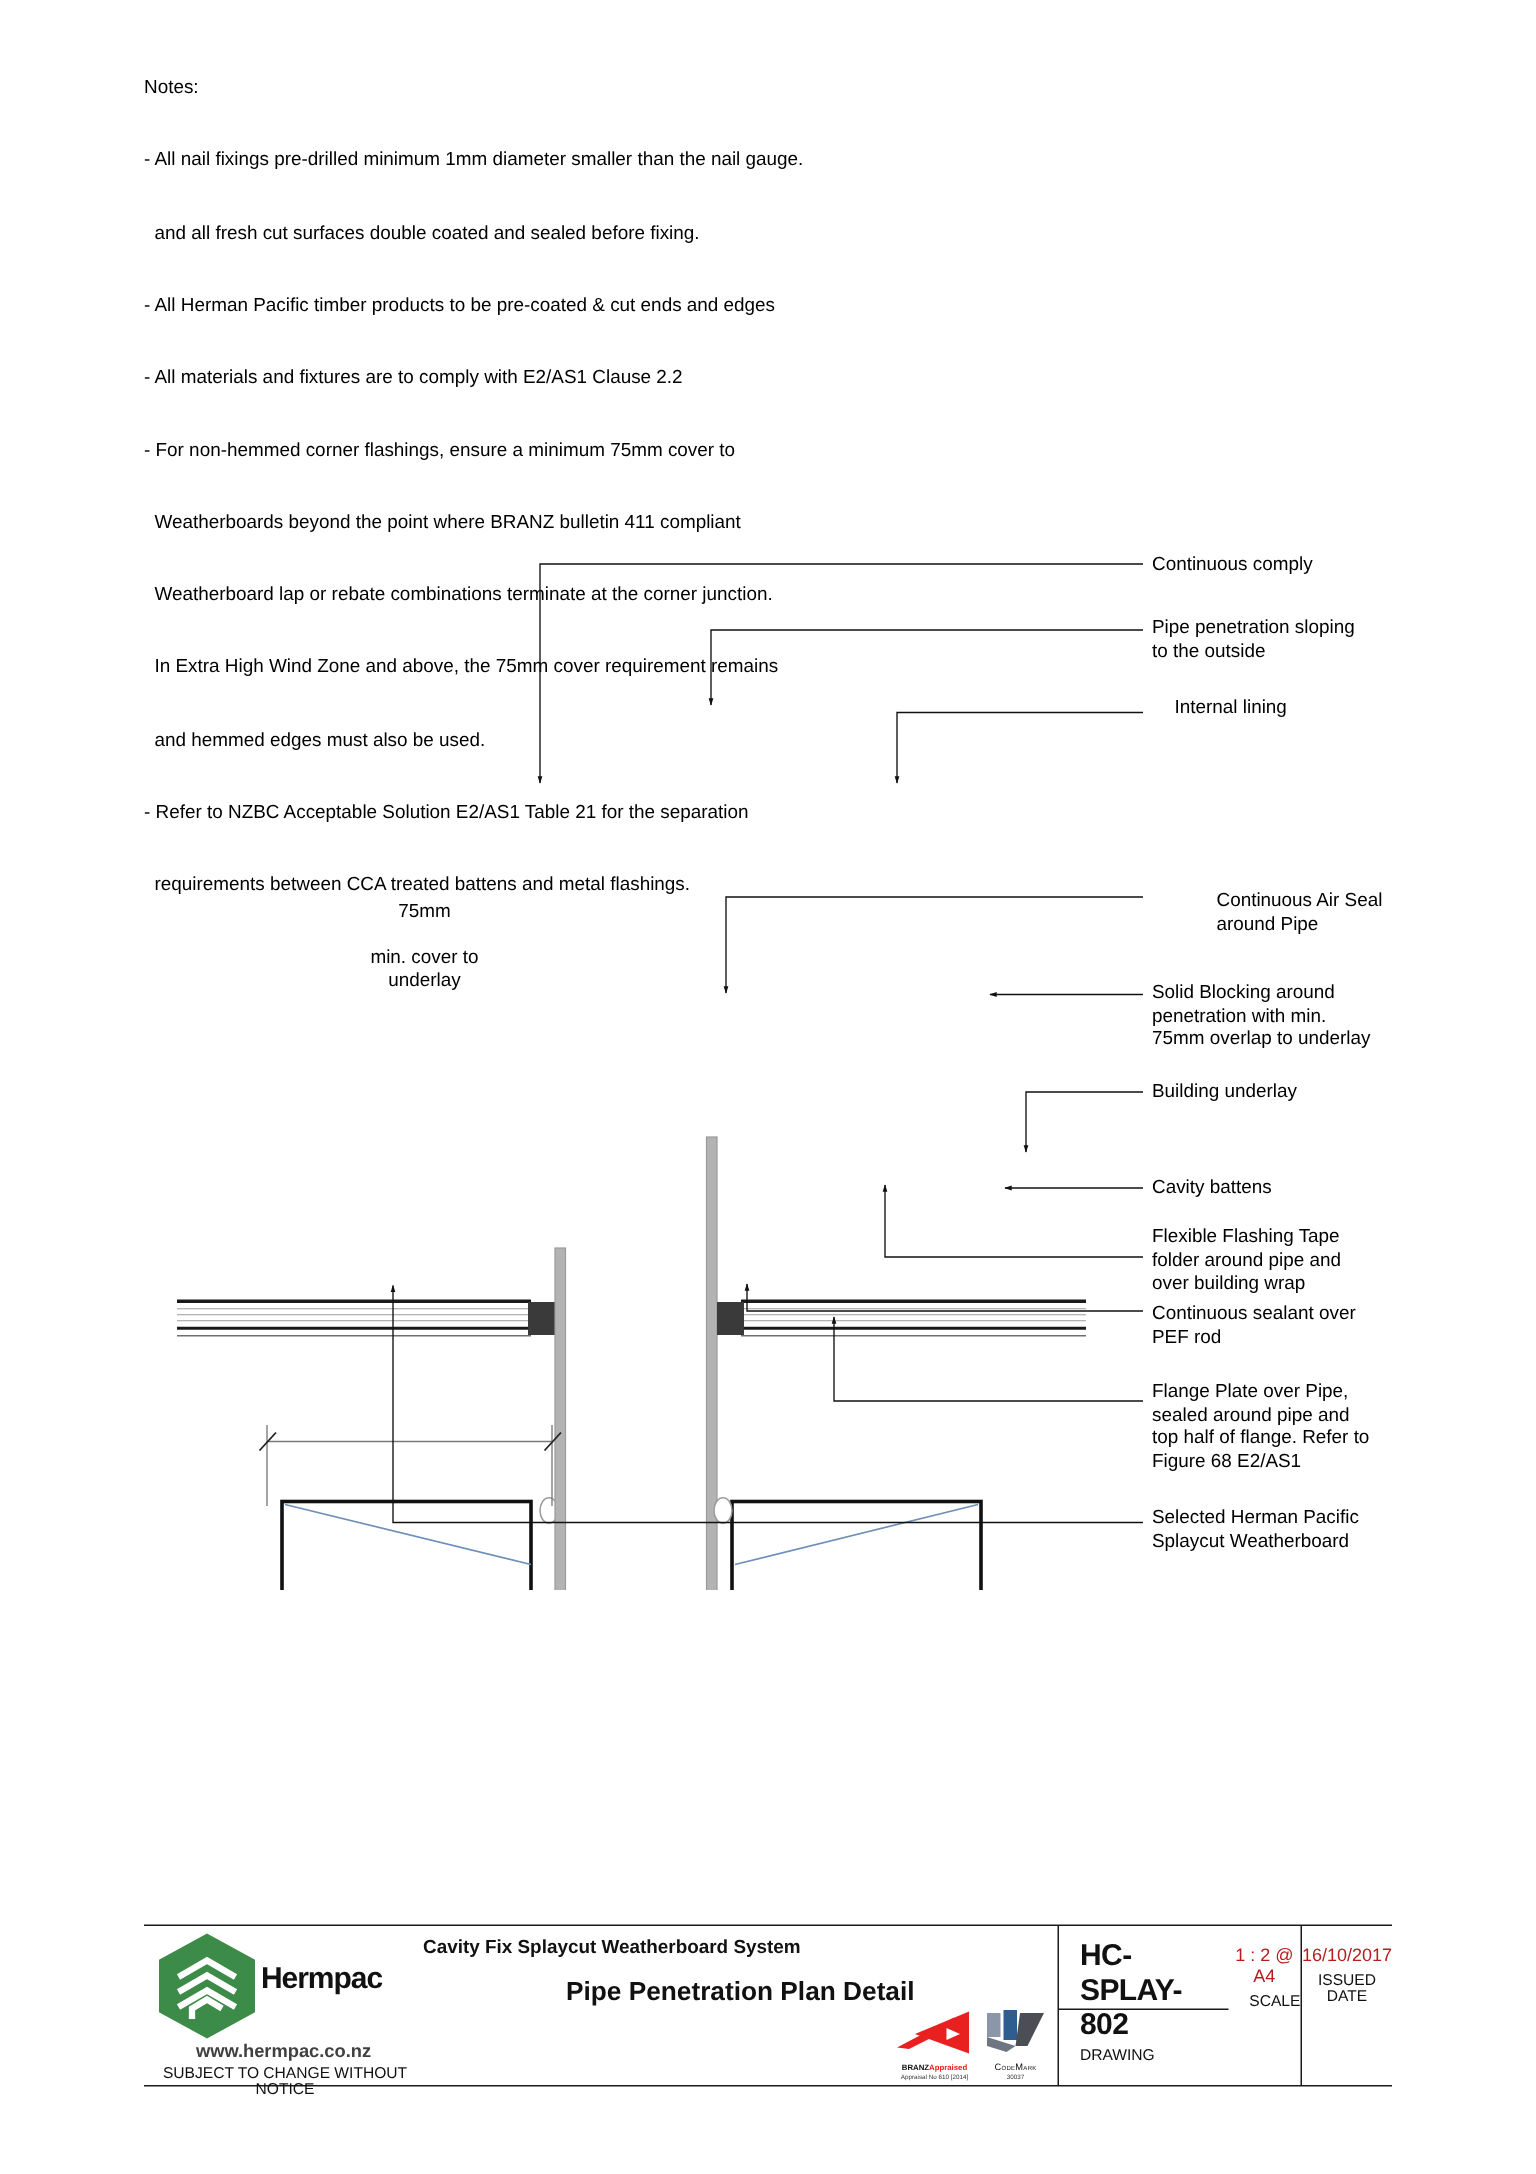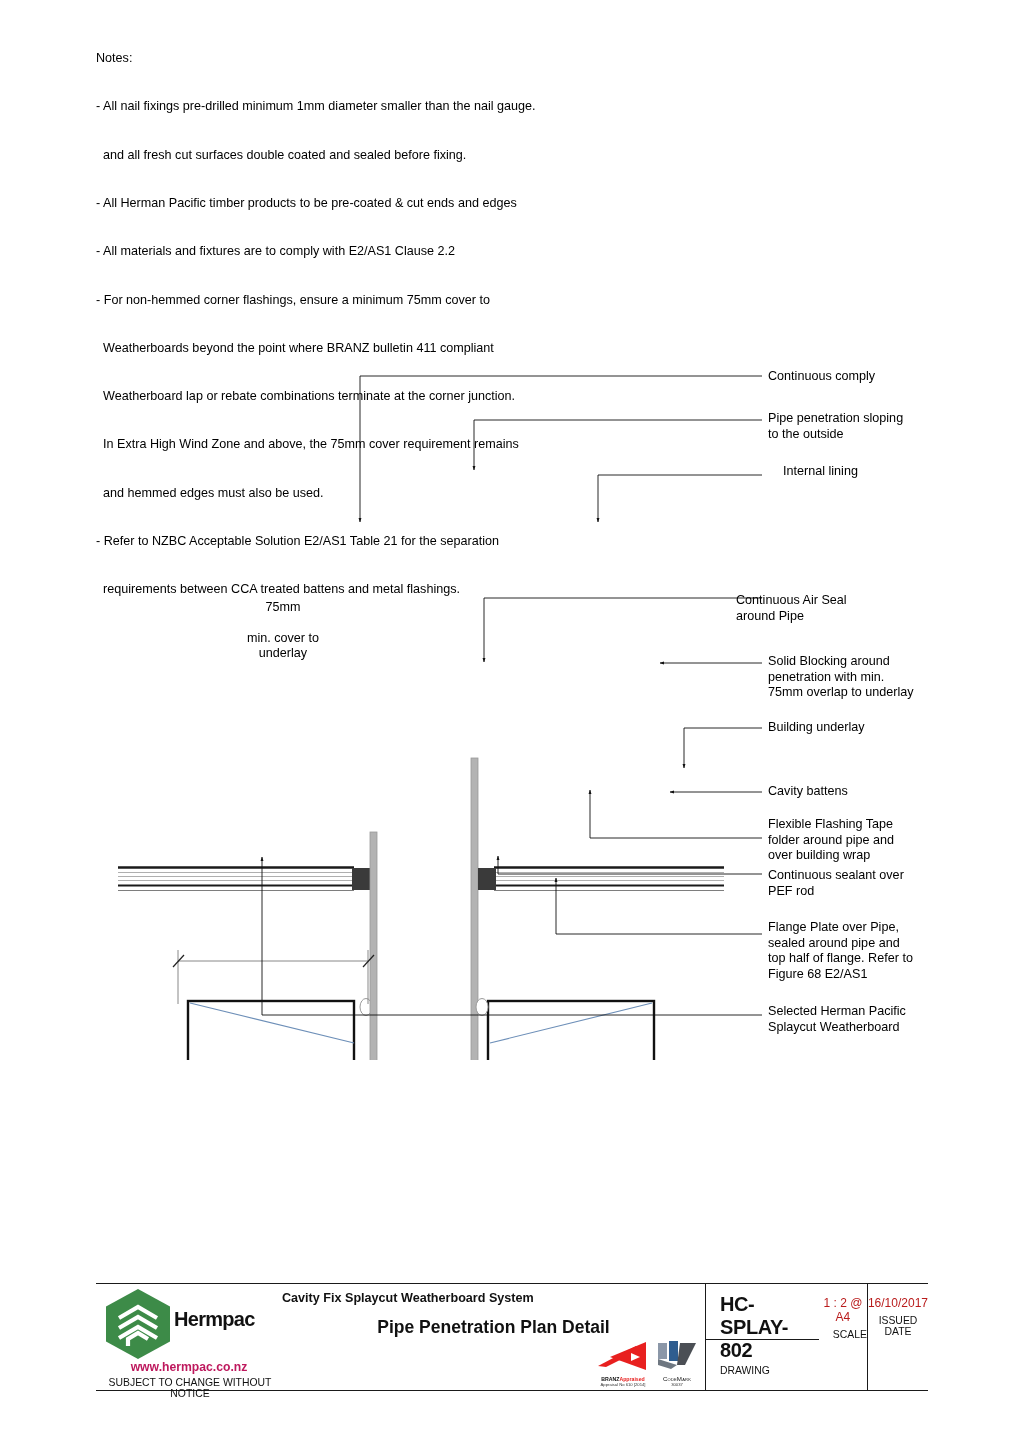--- a/index.html
+++ b/index.html
@@ -113,21 +113,21 @@
     letter-spacing: -0.7px;
     color: #111;
   }
   #site-url {
     position: absolute;
     left: 0; top: 76px;
     width: 186px;
     text-align: center;
     font-size: 12.2px;
     font-weight: bold;
-    color: #be185d;
+    color: #404040;
   }
   #subject-notice {
     position: absolute;
     left: -6px; top: 93px;
     width: 200px;
     text-align: center;
     font-size: 10.4px;
     color: #111;
   }
   #system-title {
@@ -342,21 +342,21 @@
 </div>
 
 <div class="dim-text" style="left:228px; top:600px; width:110px;">75mm</div>
 <div class="dim-text" style="left:213px; top:631px; width:140px;">min. cover to</div>
 <div class="dim-text" style="left:213px; top:646px; width:140px;">underlay</div>
 
 <div class="callout-label" style="left:768px; top:369px;">Continuous comply</div>
 <div class="callout-label" style="left:768px; top:411px;">Pipe penetration sloping
 to the outside</div>
 <div class="callout-label" style="left:768px; top:464px;margin-left:15px;">Internal lining</div>
-<div class="callout-label" style="left:736px; top:593px;">Continuous Air Seal
+<div class="callout-label" style="left:811px; top:593px;">Continuous Air Seal
 around Pipe</div>
 <div class="callout-label" style="left:768px; top:654px;">Solid Blocking around
 penetration with min.
 75mm overlap to underlay</div>
 <div class="callout-label" style="left:768px; top:720px;">Building underlay</div>
 <div class="callout-label" style="left:768px; top:784px;">Cavity battens</div>
 <div class="callout-label" style="left:768px; top:817px;">Flexible Flashing Tape
 folder around pipe and
 over building wrap</div>
 <div class="callout-label" style="left:768px; top:868px;">Continuous sealant over

